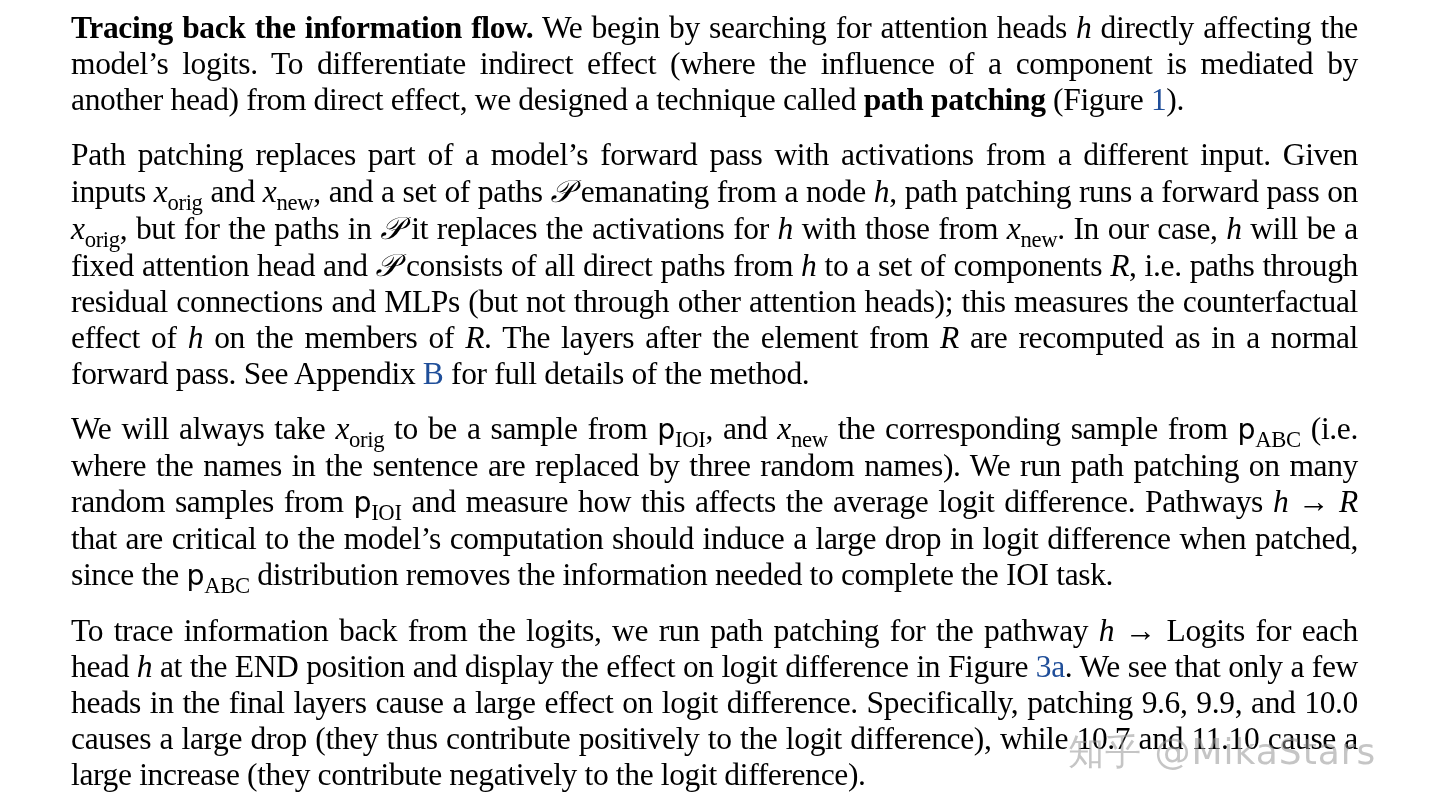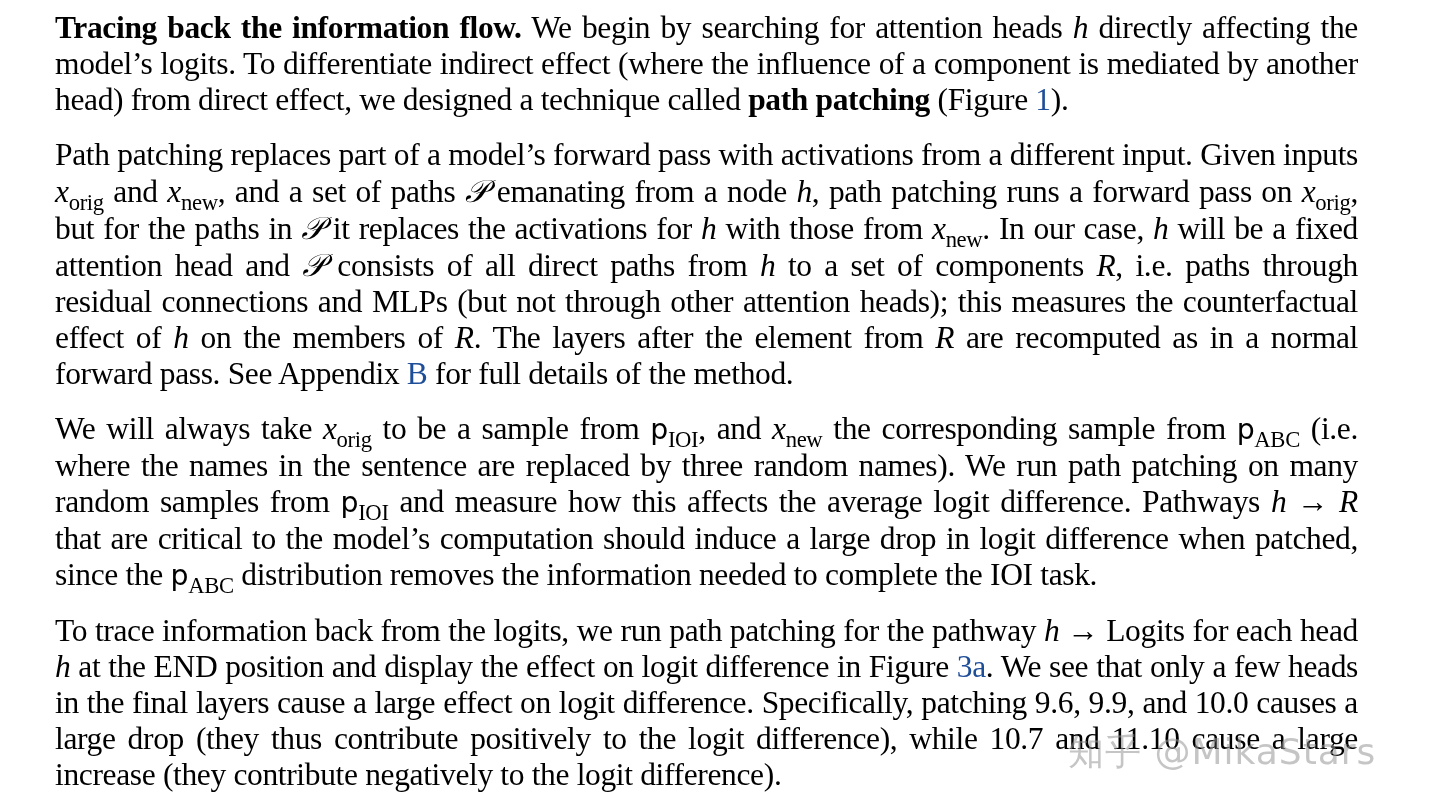--- a/index.html
+++ b/index.html
@@ -5,21 +5,21 @@
   html, body { margin: 0; padding: 0; background: #ffffff; }
   body {
     width: 1440px; height: 807px; overflow: hidden; position: relative;
     font-family: "Liberation Serif", "DejaVu Serif", serif;
     color: #000;
   }
   .page {
     position: absolute; left: 55px; top: 10px; width: 1303px;
     font-size: 31.5px; line-height: 36px; letter-spacing: -0.35px;
   }
-  .para { margin: 0 0 19px 0; text-align: justify; text-align-last: left; }
+  .para { margin: 0 0 19px 16px; text-align: justify; text-align-last: left; }
   .para.first { margin-bottom: 19px; }
   .b { font-weight: bold; }
   .m { font-style: italic; }
   sub { font-size: 0.72em; line-height: 0; vertical-align: -0.35em; font-style: normal; }
   .p-sym { font-family: "DejaVu Sans", sans-serif; font-size: 0.9em; }
   .cal { font-family: "DejaVu Serif", serif; font-style: italic; }
   .link { color: #1f4e99; text-decoration: none; cursor: pointer; }
   .watermark {
     position: absolute; left: 1068px; top: 728px;
     font-family: "DejaVu Sans", sans-serif; font-size: 36px;

